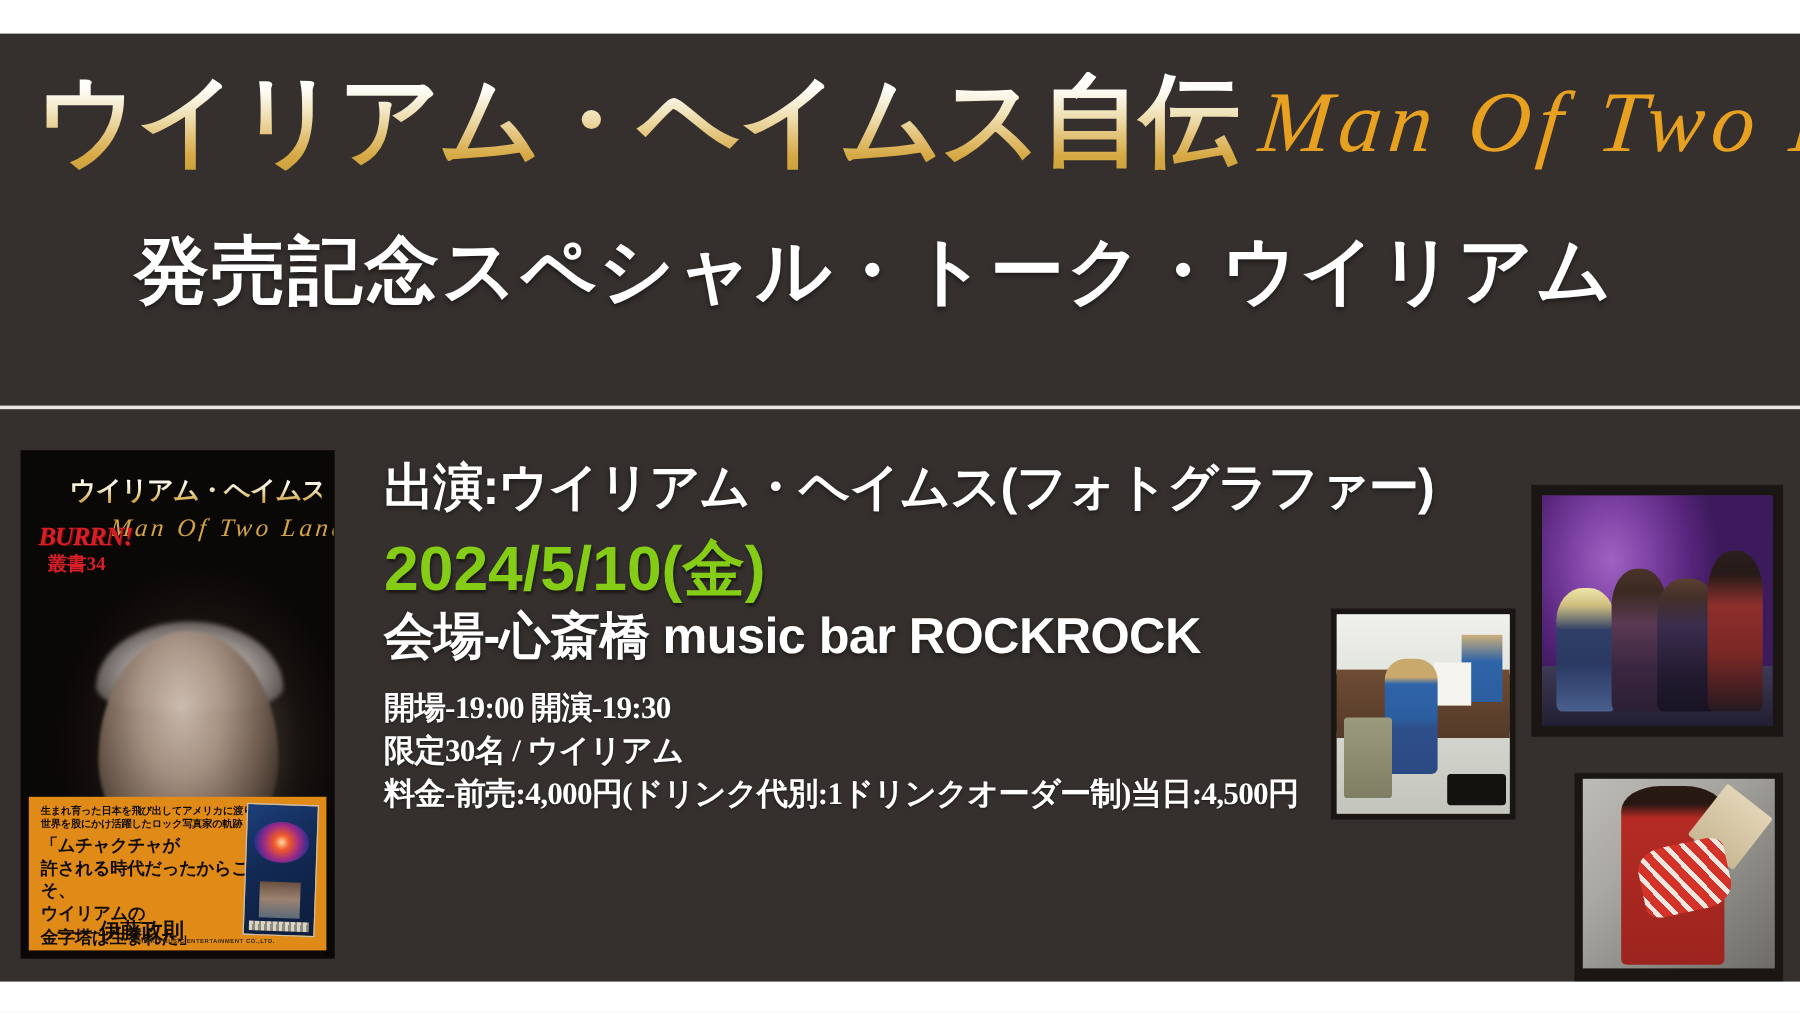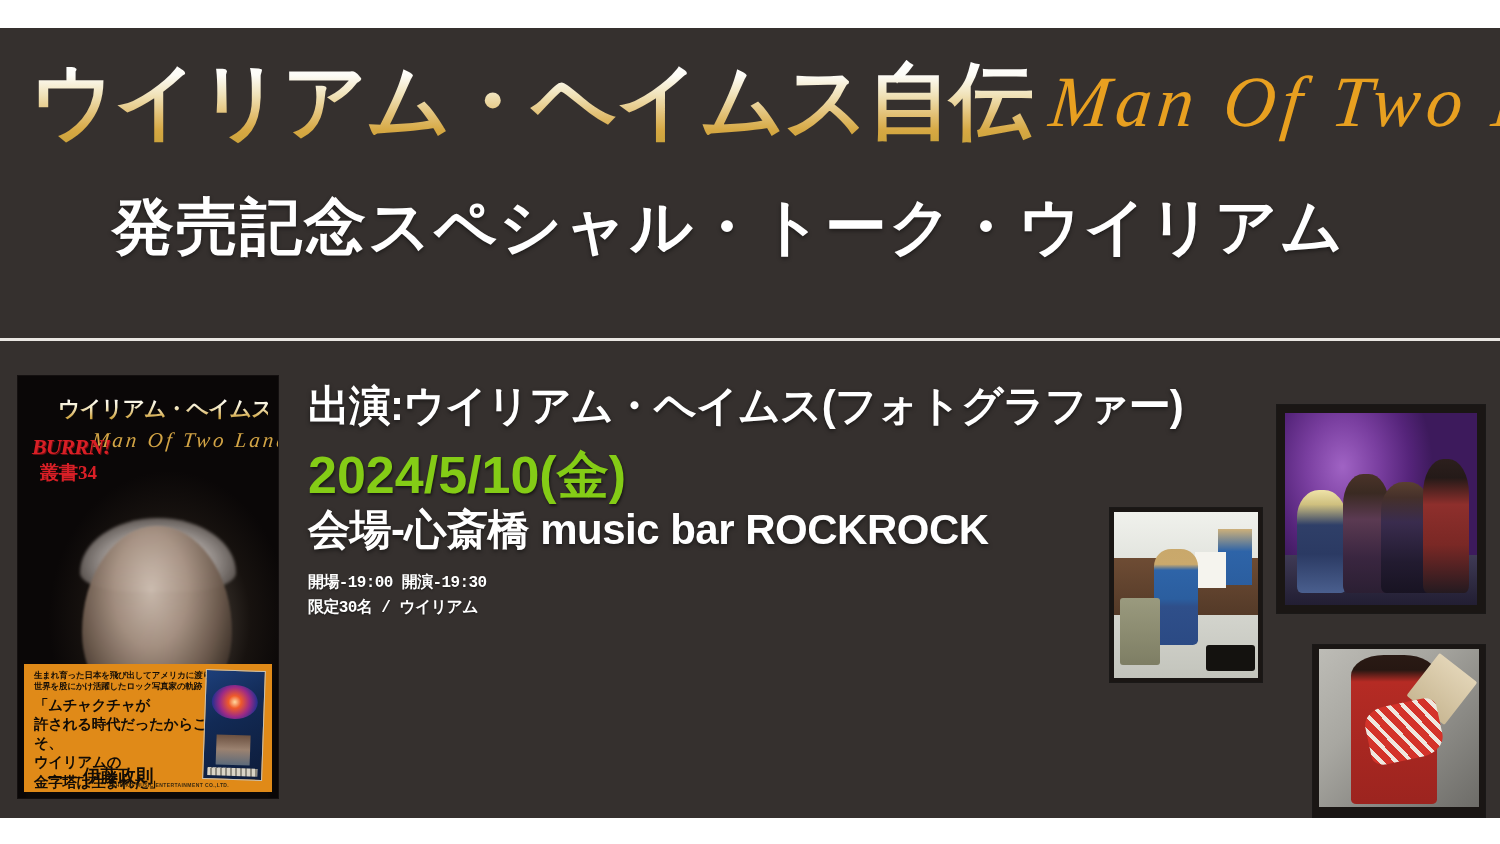--- a/index.html
+++ b/index.html
@@ -186,21 +186,21 @@
     color: #d81f26;
     letter-spacing: -1px;
     white-space: nowrap;
     text-shadow: 1px 1px 0 #6b0d10;
   }
   #book-series {
     position: absolute;
     left: 22px;
     top: 84px;
     font-family: "Liberation Serif", "DejaVu Serif", serif;
-    font-size: 19px;
+    font-size: 16px;
     font-weight: 700;
     color: #d81f26;
     letter-spacing: 0px;
     white-space: nowrap;
   }
   #book-band {
     position: absolute;
     left: 6px;
     top: 288px;
     width: 248px;
@@ -281,21 +281,21 @@
   .pass-strip {
     position: absolute;
     left: 4px; bottom: 3px;
     width: 50px; height: 8px;
     background: repeating-linear-gradient(90deg, #d9d4c6 0 3px, #8e8a7e 3px 5px);
   }
 
   
   #main {
     position: absolute;
-    left: 308px;
+    left: 320px;
     top: 348px;
     width: 960px;
   }
   .cast-line {
     font-family: "Liberation Sans", sans-serif;
     font-size: 42px;
     font-weight: 700;
     color: #ffffff;
     letter-spacing: -1px;
     line-height: 1.42;
@@ -319,22 +319,22 @@
     font-size: 42px;
     font-weight: 700;
     color: #ffffff;
     letter-spacing: -.5px;
     line-height: 1.1;
     white-space: nowrap;
     text-shadow: 0 2px 4px rgba(0,0,0,0.5);
   }
   .detail-line {
     margin-top: 7px;
-    font-family: Liberation Mono, monospace;
-    font-size: 16px;
+    font-family: Liberation Serif, serif;
+    font-size: 26px;
     font-weight: 700;
     color: #ffffff;
     letter-spacing: -.6px;
     line-height: 1.12;
     white-space: nowrap;
     text-shadow: 0 1px 2px rgba(0,0,0,0.5);
   }
   #detail-times { margin-top: 22px; }
   .ticket-url {
     color: #2196f3;
@@ -450,20 +450,21 @@
       </div>
     </div>
   </div>
 
   <div id="main">
     <div class="cast-line">出演:ウイリアム・ヘイムス(フォトグラファー)</div>
     <div id="event-date">2024/5/10(金)</div>
     <div id="event-venue">会場-心斎橋 music bar ROCKROCK</div>
     <div class="detail-line" id="detail-times">開場-19:00 開演-19:30</div>
     <div class="detail-line">限定30名 / ウイリアム</div>
+    <div class="detail-line">料金-前売:4,000円(ドリンク代別:1ドリンクオーダー制)当日:4,500円</div>
   </div>
 
   <div class="photo" id="photo-band">
     <div class="inner">
       <div id="band-floor"></div>
       <div class="figure" id="bf1"></div>
       <div class="figure" id="bf2"></div>
       <div class="figure" id="bf3"></div>
       <div class="figure" id="bf4"></div>
     </div>

